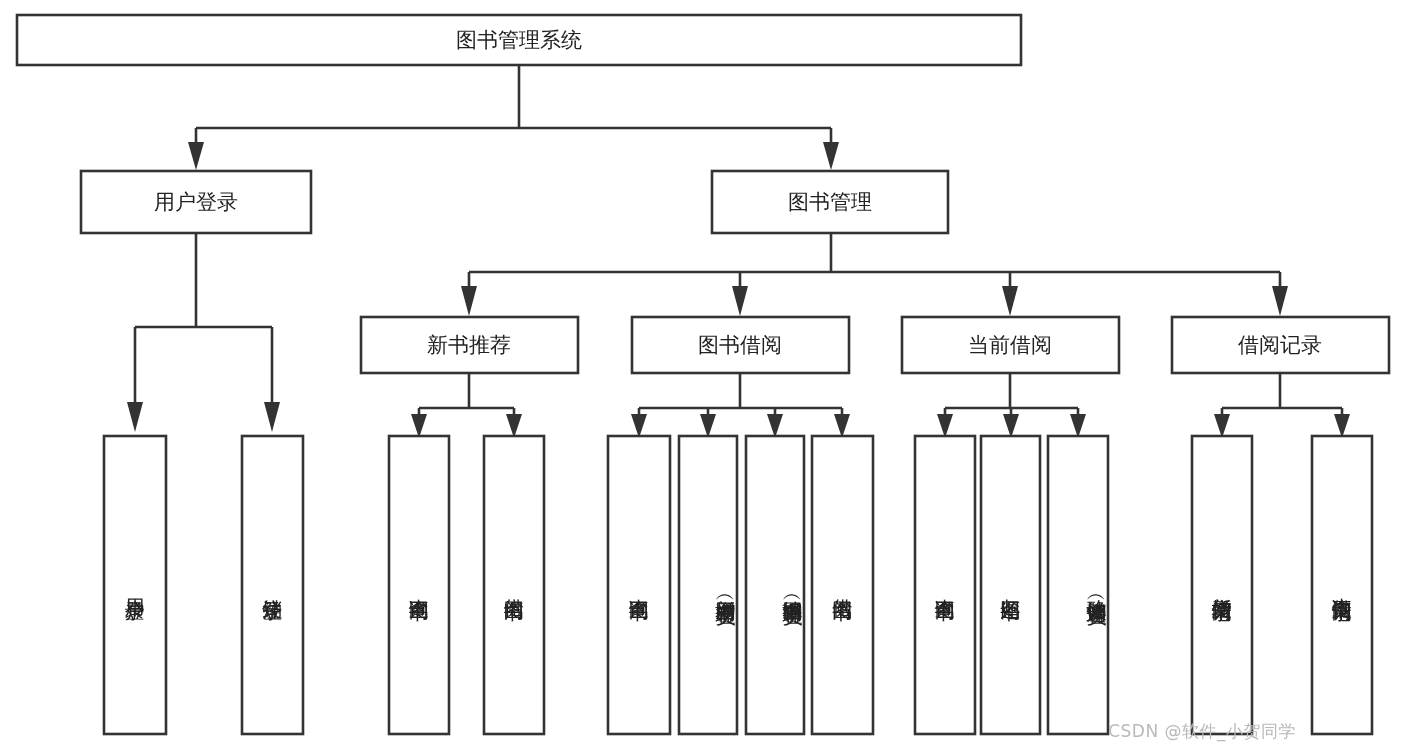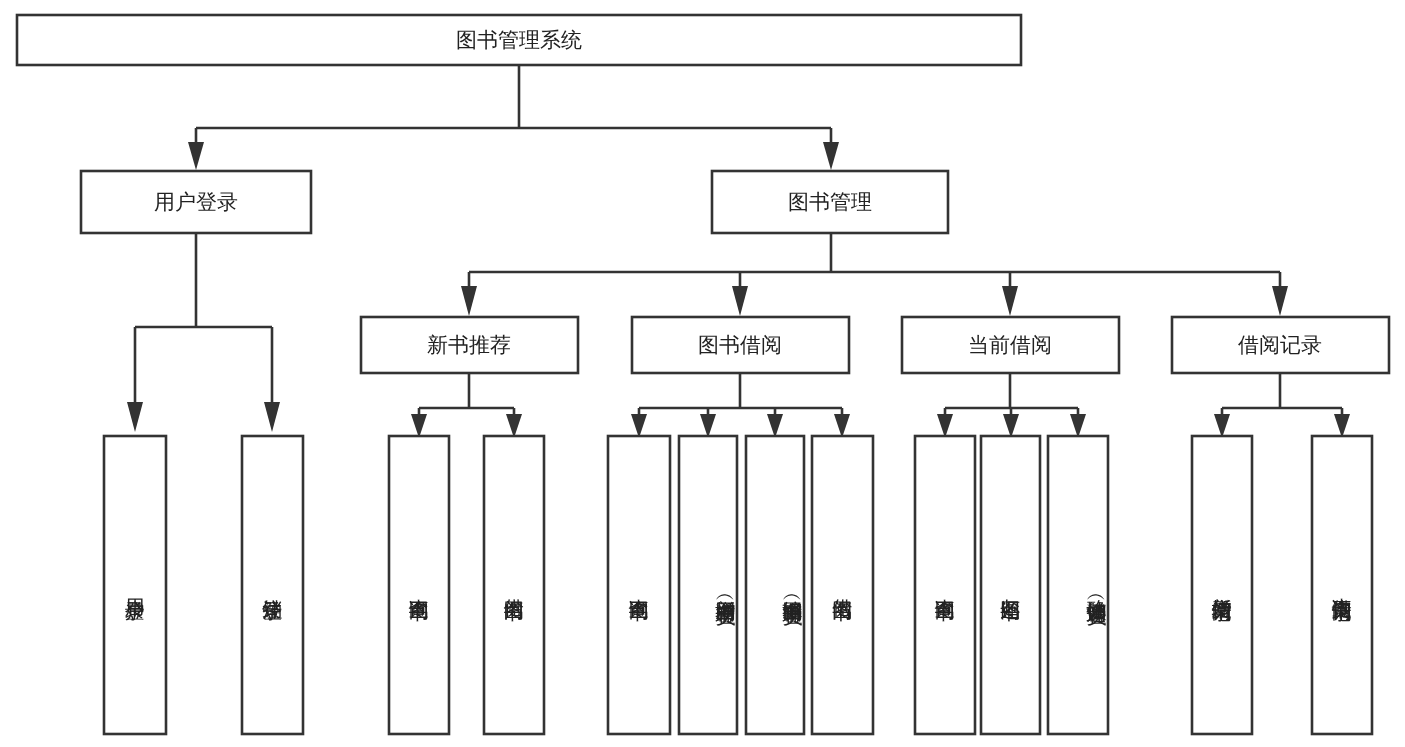--- a/index.html
+++ b/index.html
@@ -192,13 +192,14 @@
   <div class="node-label-v" style="left:608px; top:436px; width:62px; height:298px;">查询图书</div>
   <div class="node-label-v" style="left:679px; top:436px; width:58px; height:298px; align-items:flex-start; padding-top:6px; box-sizing:border-box;">新增图书（管理员）</div>
   <div class="node-label-v" style="left:746px; top:436px; width:58px; height:298px; align-items:flex-start; padding-top:6px; box-sizing:border-box;">编辑图书（管理员）</div>
   <div class="node-label-v" style="left:812px; top:436px; width:61px; height:298px;">借阅图书</div>
   <div class="node-label-v" style="left:915px; top:436px; width:60px; height:298px;">查询图书</div>
   <div class="node-label-v" style="left:981px; top:436px; width:59px; height:298px;">归还图书</div>
   <div class="node-label-v" style="left:1048px; top:436px; width:60px; height:298px; align-items:flex-start; padding-top:6px; box-sizing:border-box;">确认归还（管理员）</div>
   <div class="node-label-v" style="left:1192px; top:436px; width:60px; height:298px;">新增借阅记录</div>
   <div class="node-label-v" style="left:1312px; top:436px; width:60px; height:298px;">查询借阅记录</div>
 
+  <div class="watermark">CSDN @软件_小贺同学</div>
 </div>
 
 </body></html>

